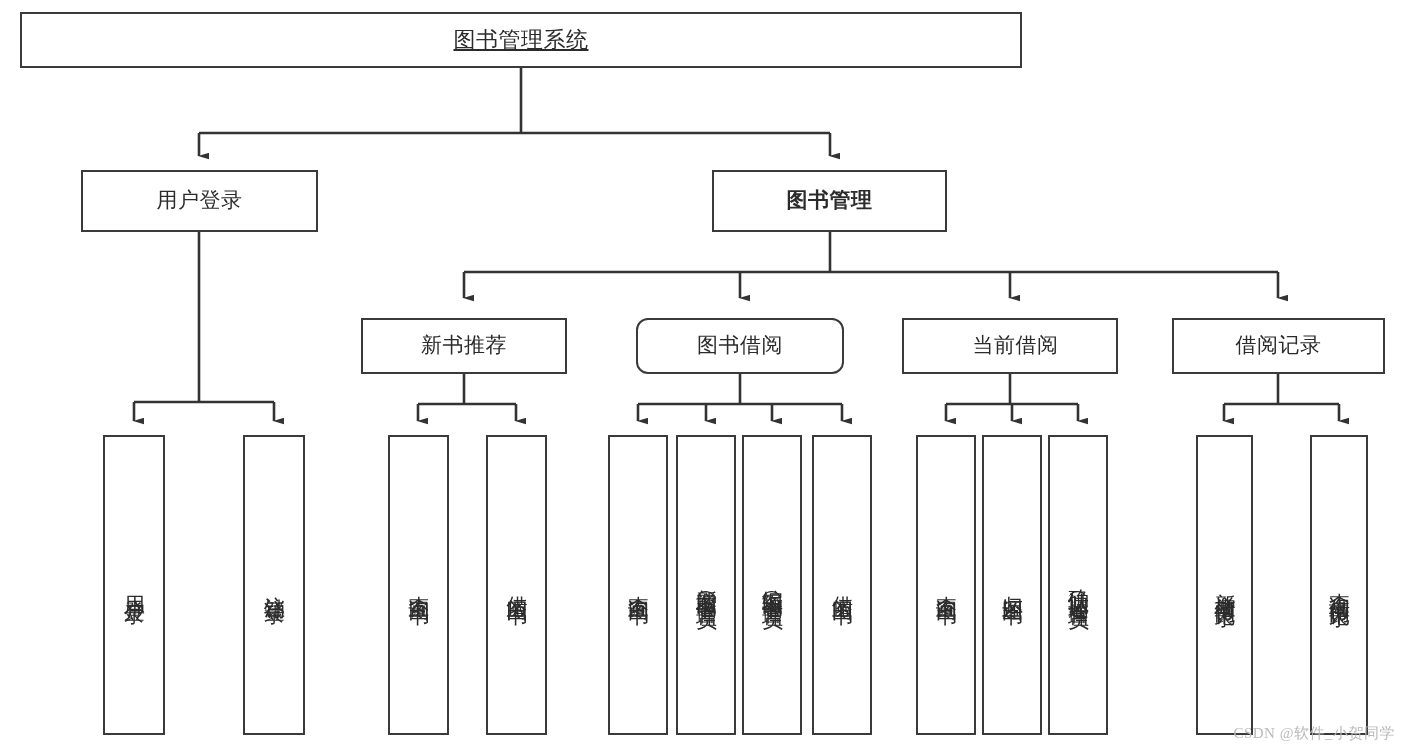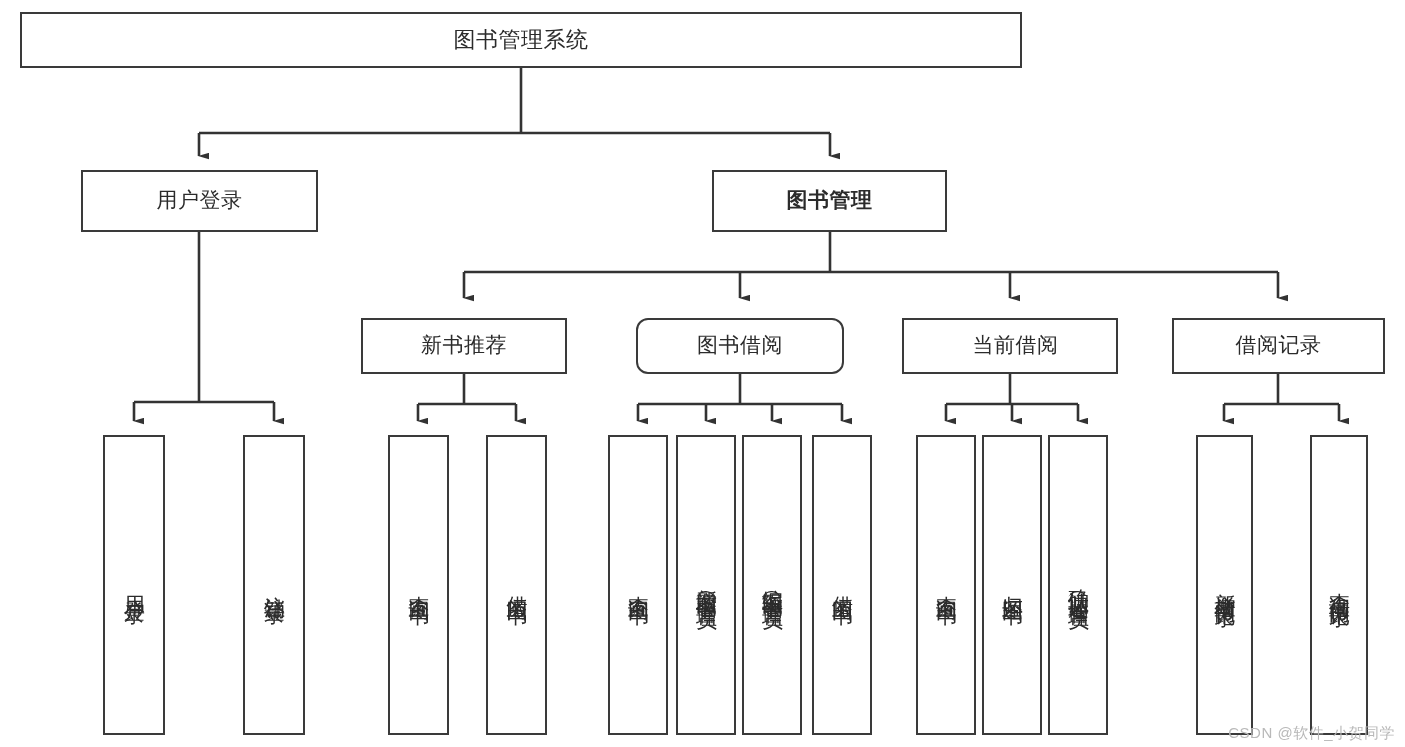--- a/index.html
+++ b/index.html
@@ -53,21 +53,21 @@
   }
 
   #watermark{
     position:absolute;
     right:10px;
     bottom:4px;
     font-size:15px;
     color:#b9b9b9;
     letter-spacing:0.5px;
     white-space:nowrap;
-    font-family:Liberation Sans, sans-serif;
+    font-family:Liberation Serif, serif;
   }
 </style>
 </head>
 <body>
 
 <div id="stage">
 
   <svg id="wires" viewBox="0 0 1405 747">
     <defs>
       <marker id="ah" markerWidth="10" markerHeight="12" refX="3.2" refY="10" orient="auto" markerUnits="userSpaceOnUse">
@@ -112,21 +112,21 @@
       <path d="M1012,404 L1012,421" marker-end="url(#ah)"></path>
       <path d="M1078,404 L1078,421" marker-end="url(#ah)"></path>
 
       <path d="M1278,374 L1278,404"></path>
       <path d="M1224,404 L1339,404"></path>
       <path d="M1224,404 L1224,421" marker-end="url(#ah)"></path>
       <path d="M1339,404 L1339,421" marker-end="url(#ah)"></path>
     </g>
   </svg>
 
-  <div class="node horiz root" style="left:20px;top:12px;width:1002px;height:56px;">
+  <div class="node horiz root" style="left:20px;top:12px;width:1002px;height:56px;text-decoration:underline;">
     <span class="lbl">图书管理系统</span>
   </div>
 
   <div class="node horiz" style="left:81px;top:170px;width:237px;height:62px;">
     <span class="lbl">用户登录</span>
   </div>
   <div class="node horiz" style="left:712px;top:170px;width:235px;height:62px;font-weight:bold;">
     <span class="lbl">图书管理</span>
   </div>
 

